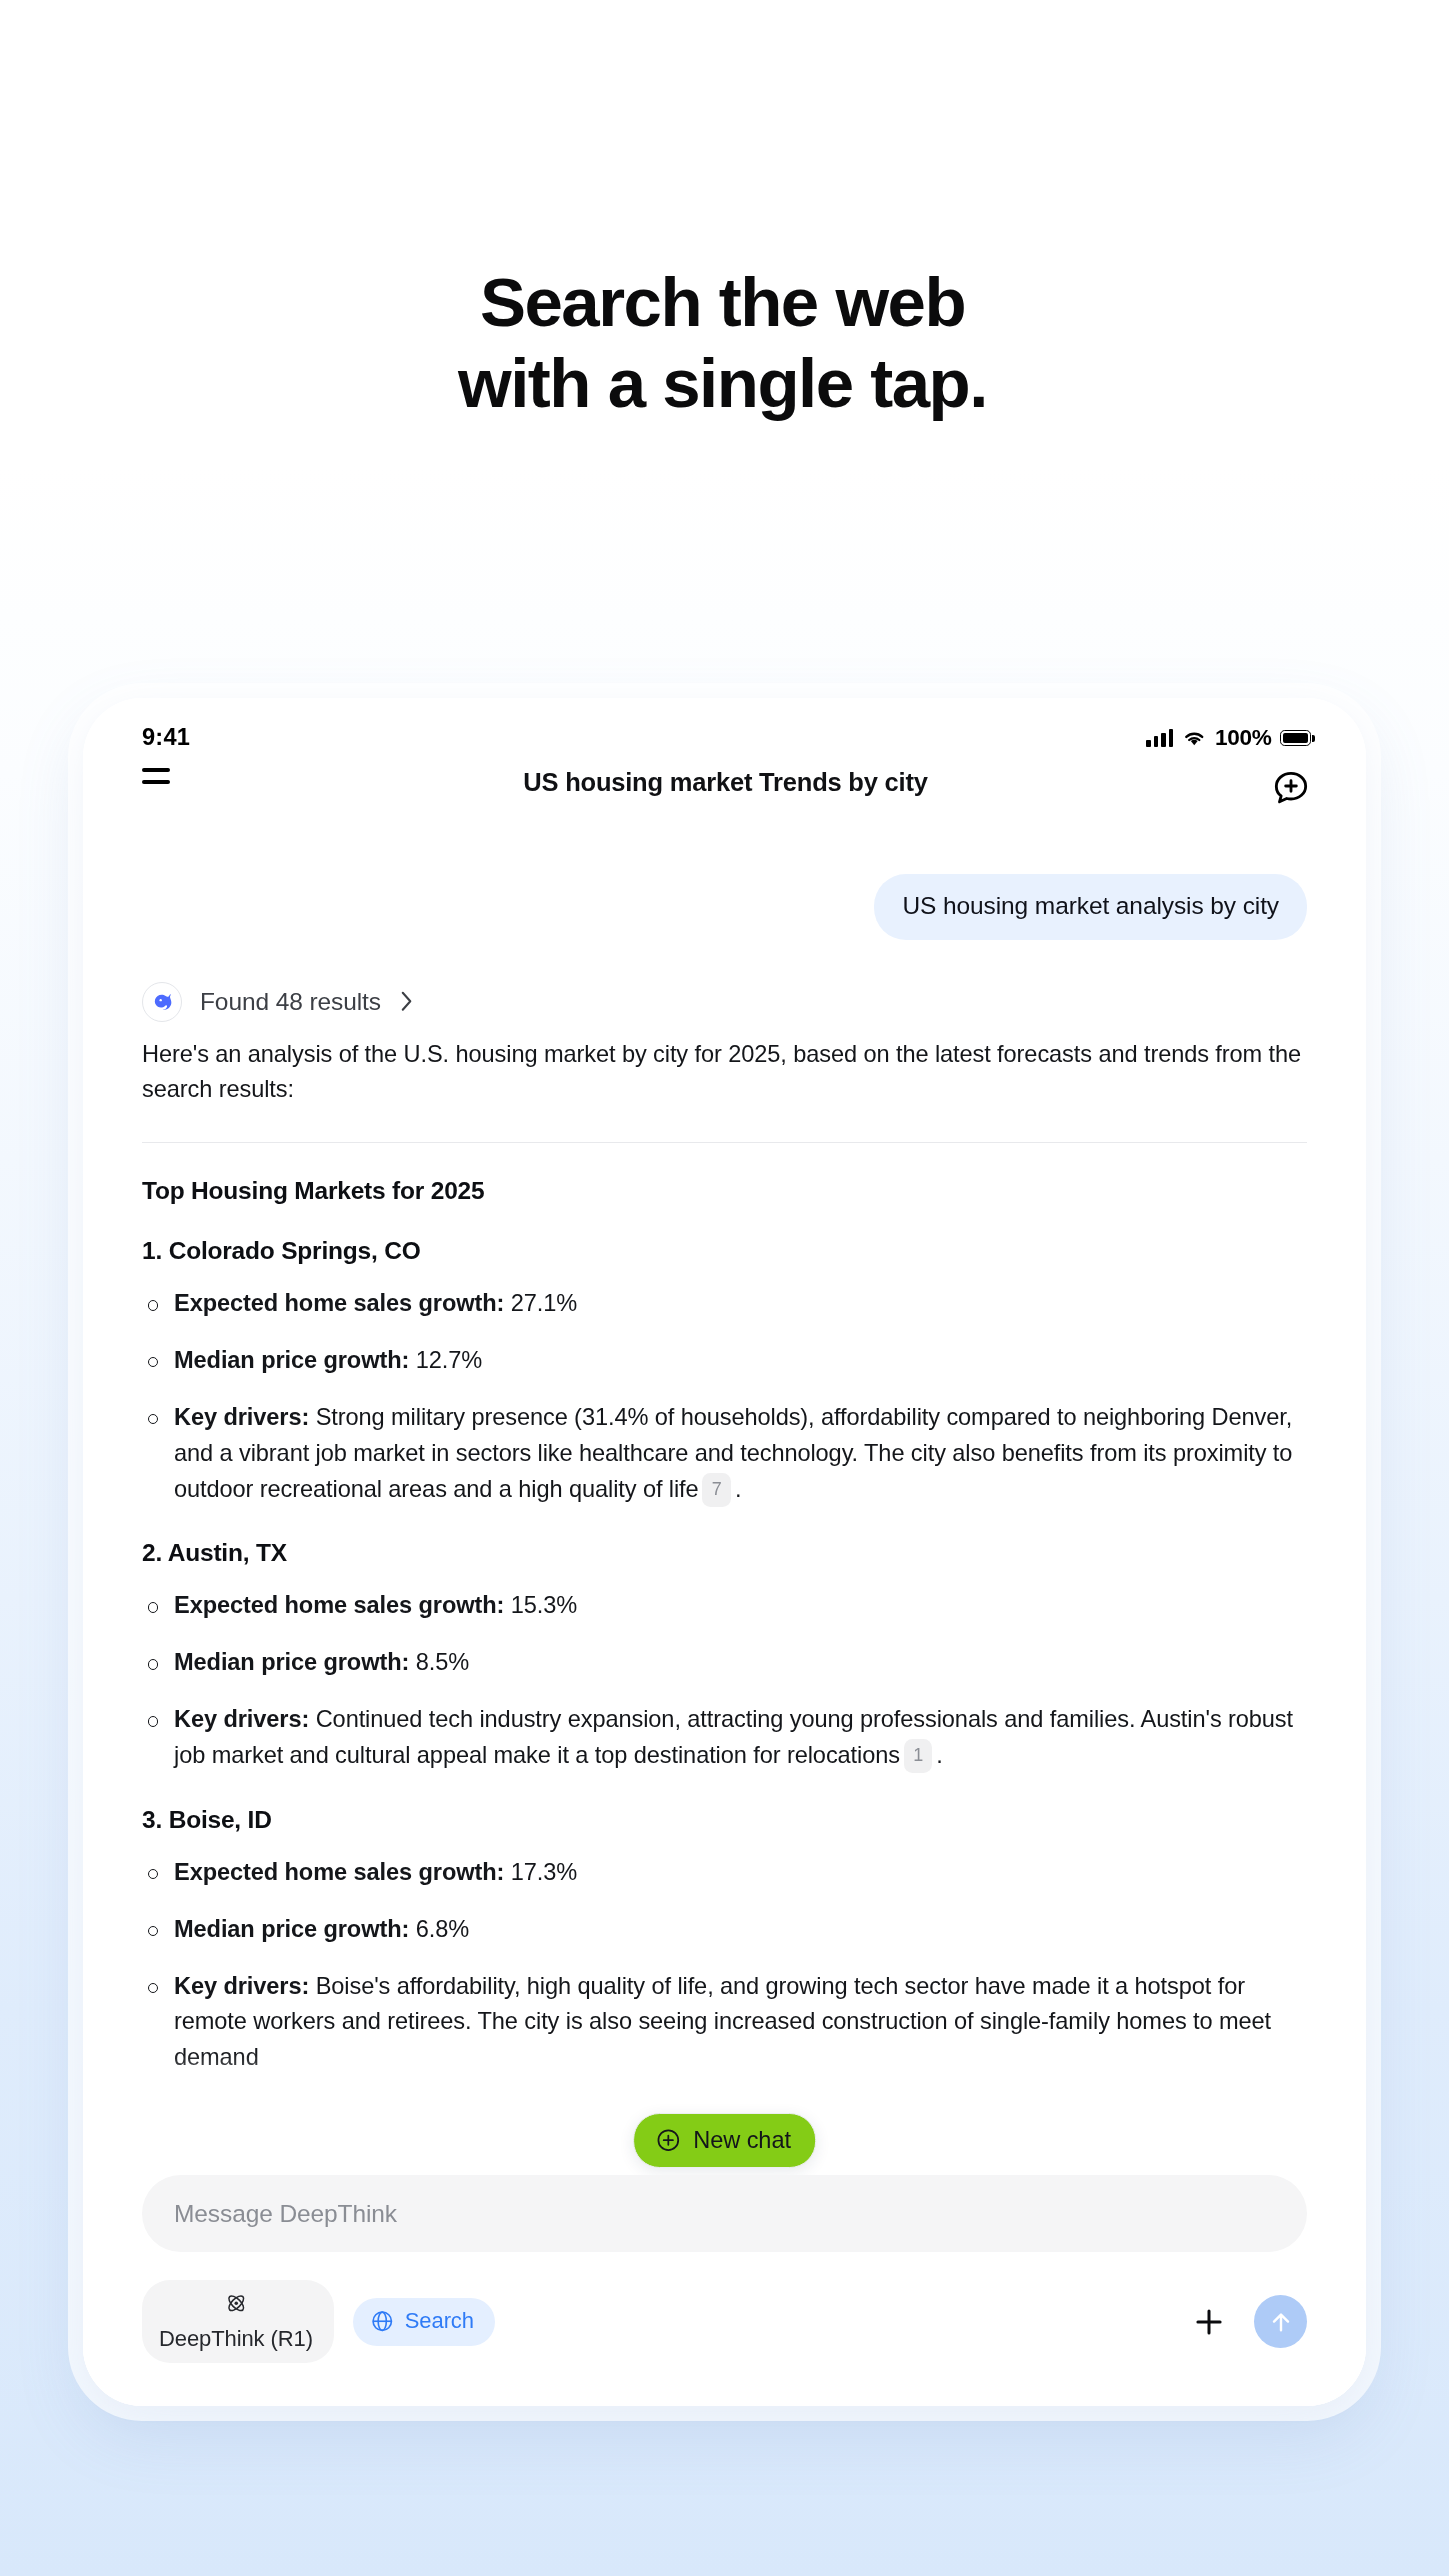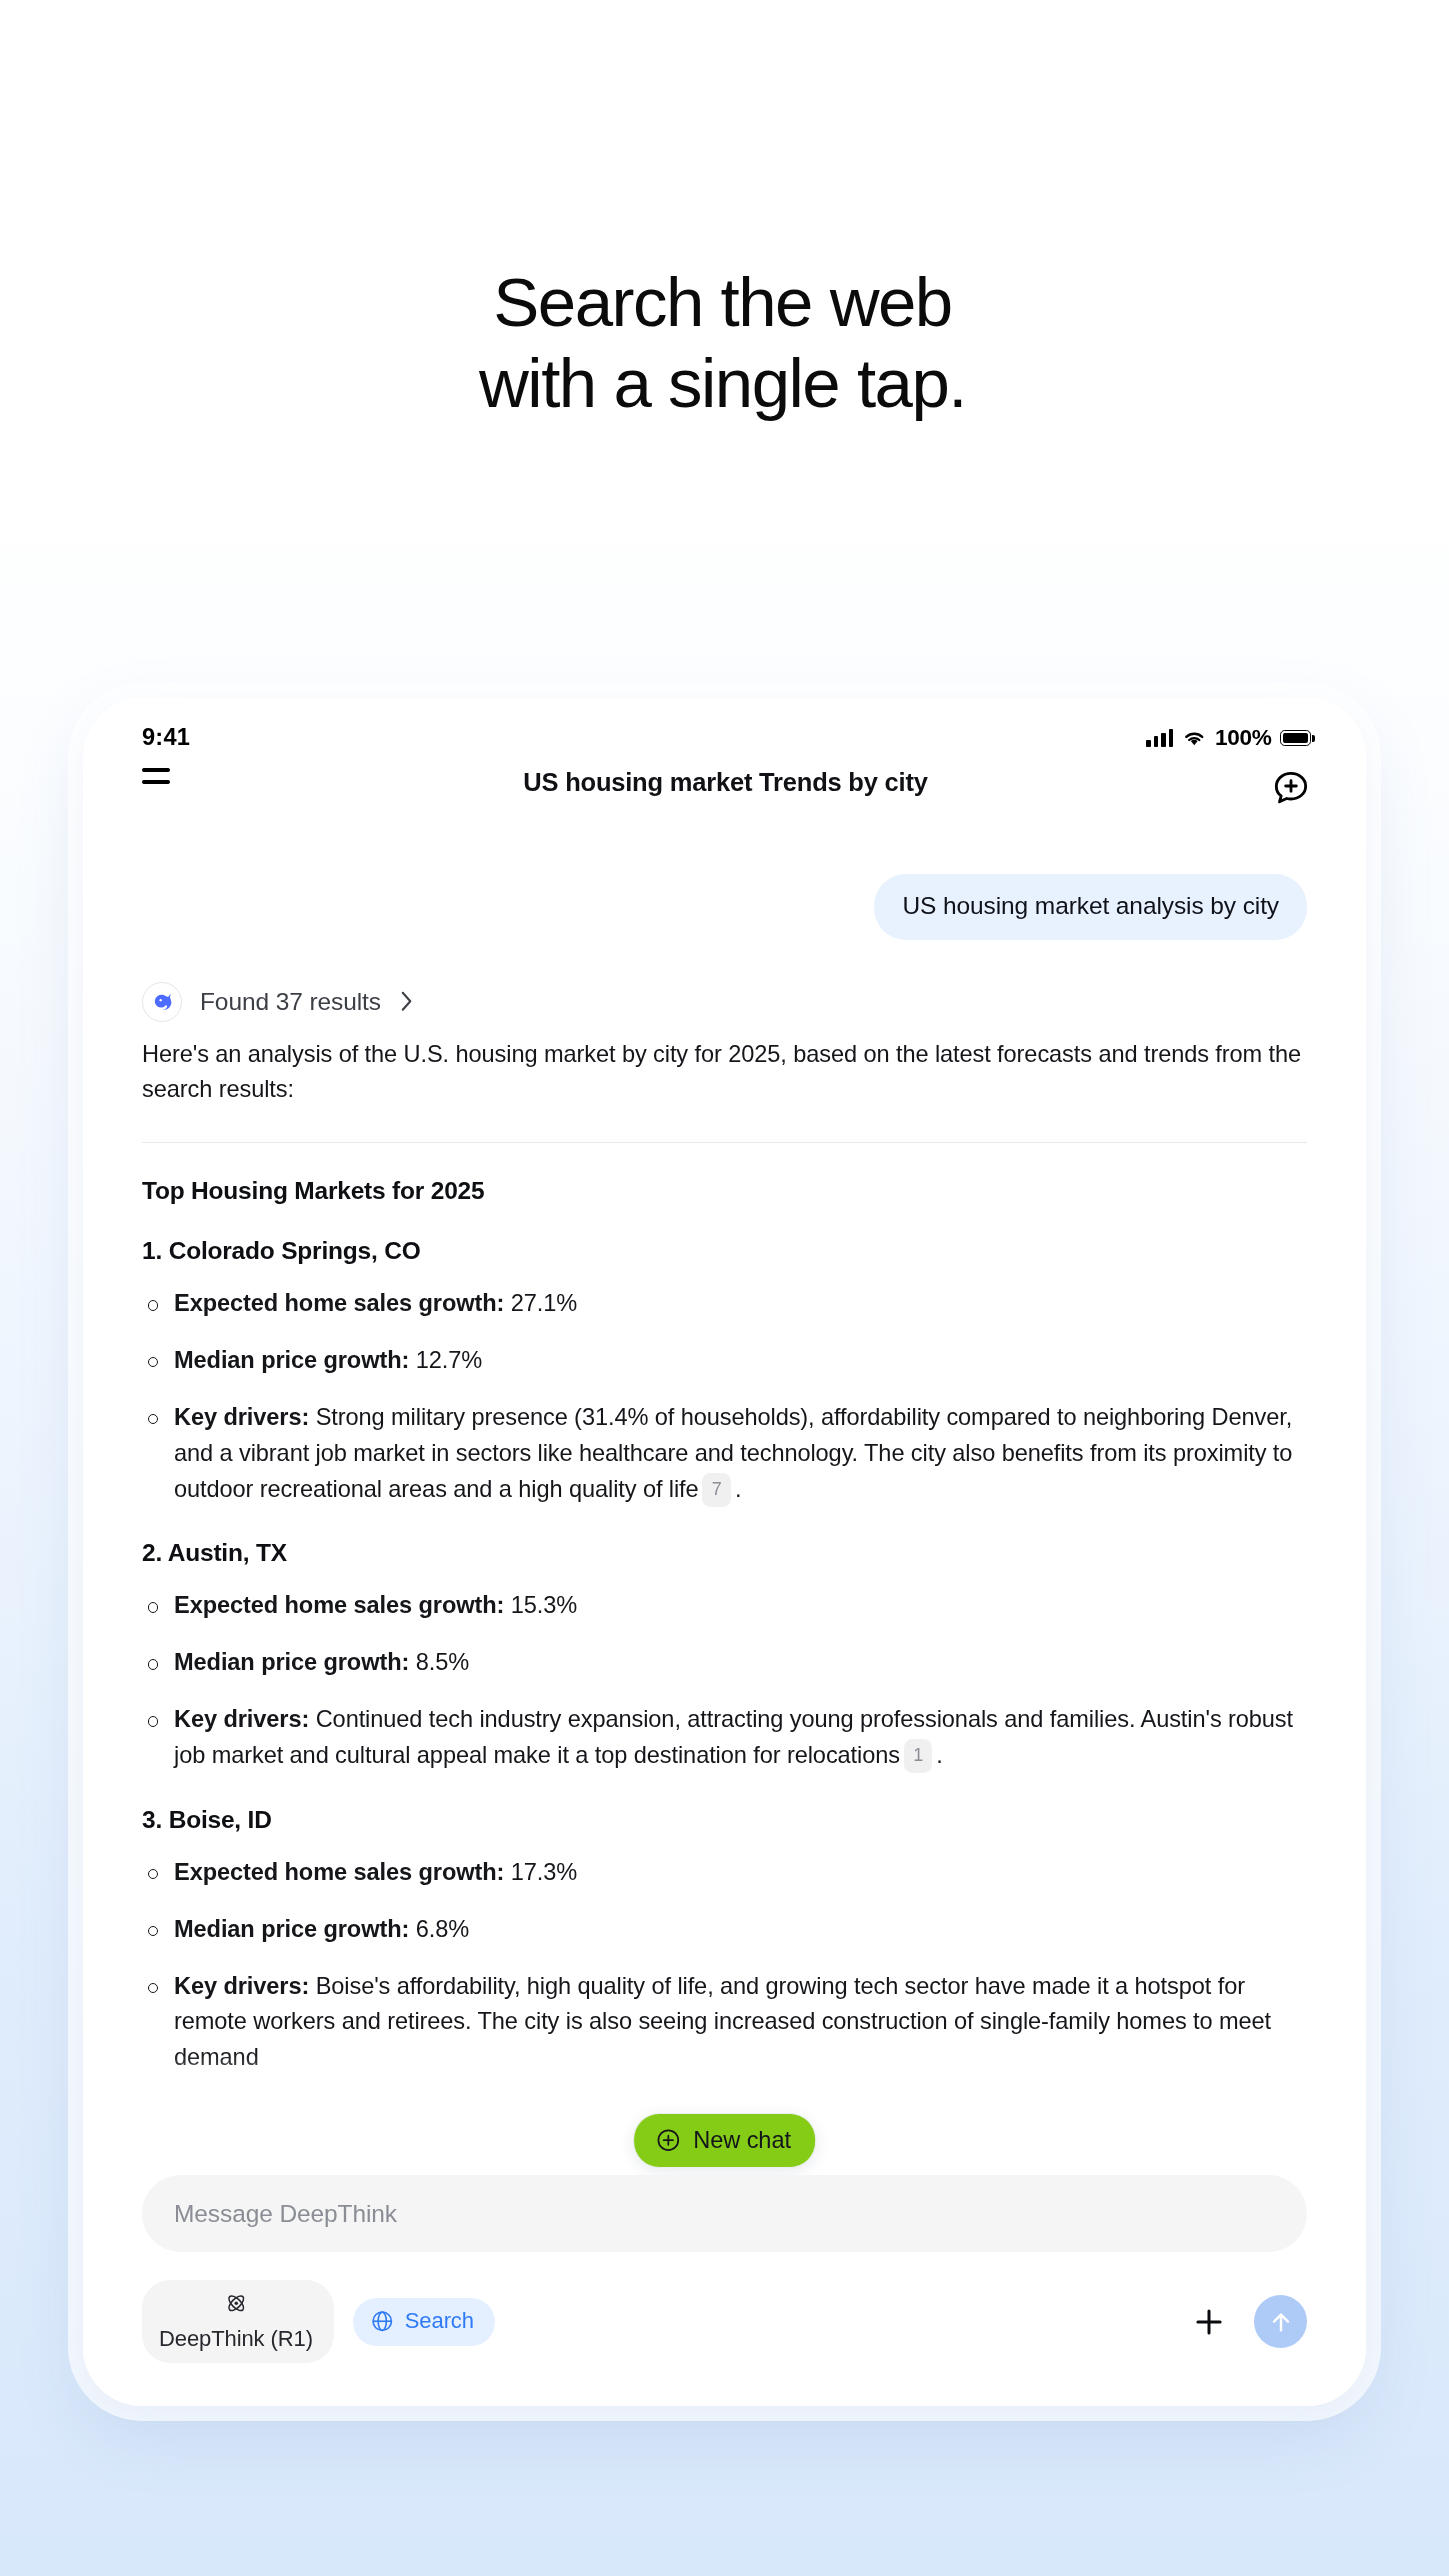--- a/index.html
+++ b/index.html
@@ -15,21 +15,21 @@
     position: relative;
   }
 
   
   .headline {
     position: absolute;
     top: 262px; left: 0; right: 4px;
     text-align: center;
     font-size: 69px;
     line-height: 1.18;
-    font-weight: 400;
+    font-weight: 700;
     letter-spacing: -1.5px;
     color: #0b0b0c;
   }
   .headline .l2 { display: block; }
 
   
   .phone-frame {
     position: absolute;
     left: 83px; top: 698px;
     width: 1283px; height: 1708px;
@@ -329,21 +329,21 @@
         <div class="user-bubble">US housing market analysis by city</div>
       </div>
 
       <div class="result-row">
         <div class="ds-avatar">
           <svg width="26.4" height="26.4" viewBox="0 0 28 28">
             <path d="M21.6 7.9c-.6 1.5-1.9 1.6-2.9 1.1-1.4-.7-2.6-1.6-4.2-1.8-3.6-.5-6.9 1.6-8 4.8-1 3 .2 6.3 2.9 7.9 2.4 1.4 5.5 1.1 7.5-.8.4-.4.7-.9 1.4-.8.8.1 1 .9.8 1.6-.5 1.8-2.4 3.2-4.6 3.4 3.9.5 7.6-1.8 8.8-5.4.6-1.8.5-3.6-.1-5.3-.3-.9-.8-1.7-.9-2.7-.1-.7.1-1.4.4-2 .2-.4.5-.7.3-1.1-.2-.4-.8-.2-1.4 1.1z" fill="#4d6bfe"></path>
             <circle cx="12.4" cy="12.9" r="1.25" fill="#fff"></circle>
           </svg>
         </div>
-        <div class="found-text">Found 37 results</div>
+        <div class="found-text">Found 48 results</div>
         <span class="chev">
           <svg width="16" height="24.5" viewBox="0 0 17 26">
               <path d="M4 4l8 9-8 9" stroke="#3c3f45" stroke-width="2.2" fill="none" stroke-linecap="round" stroke-linejoin="round"></path>
             </svg>
         </span>
       </div>
 
       <div class="body-text">Here's an analysis of the U.S. housing market by city for 2025, based on the latest forecasts and trends from the search results:</div>
 
       <div class="divider"></div>

